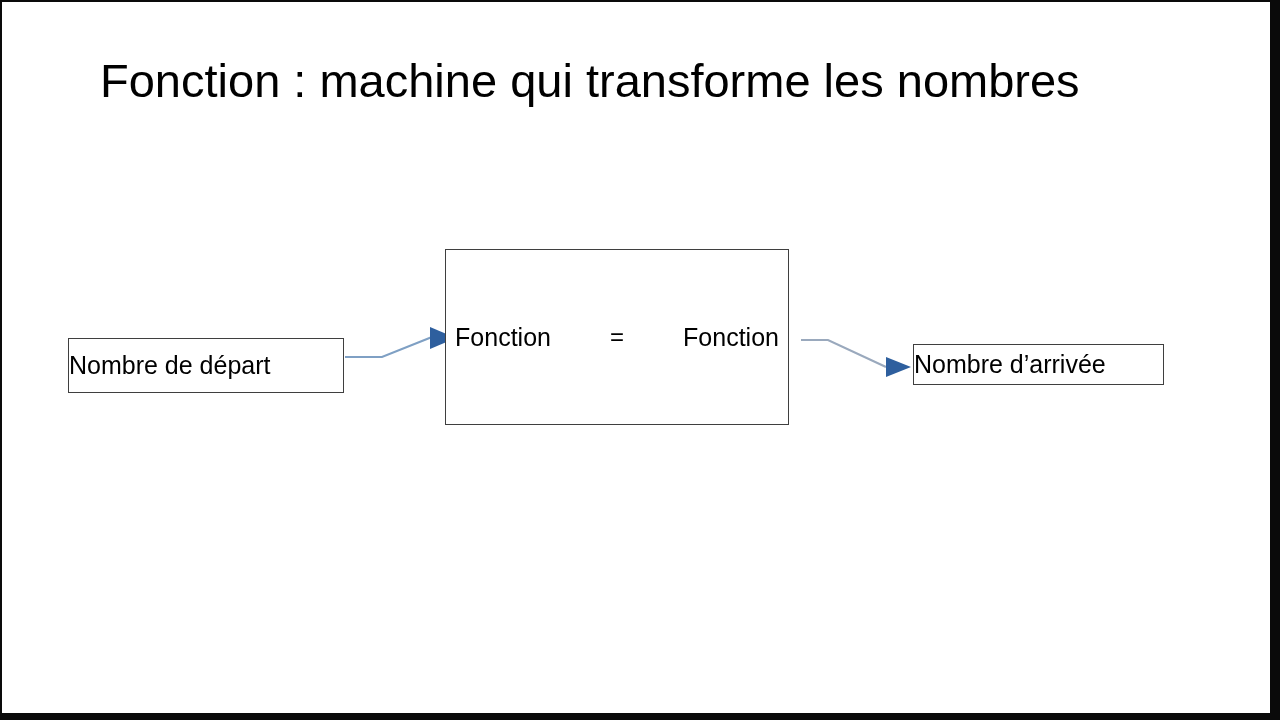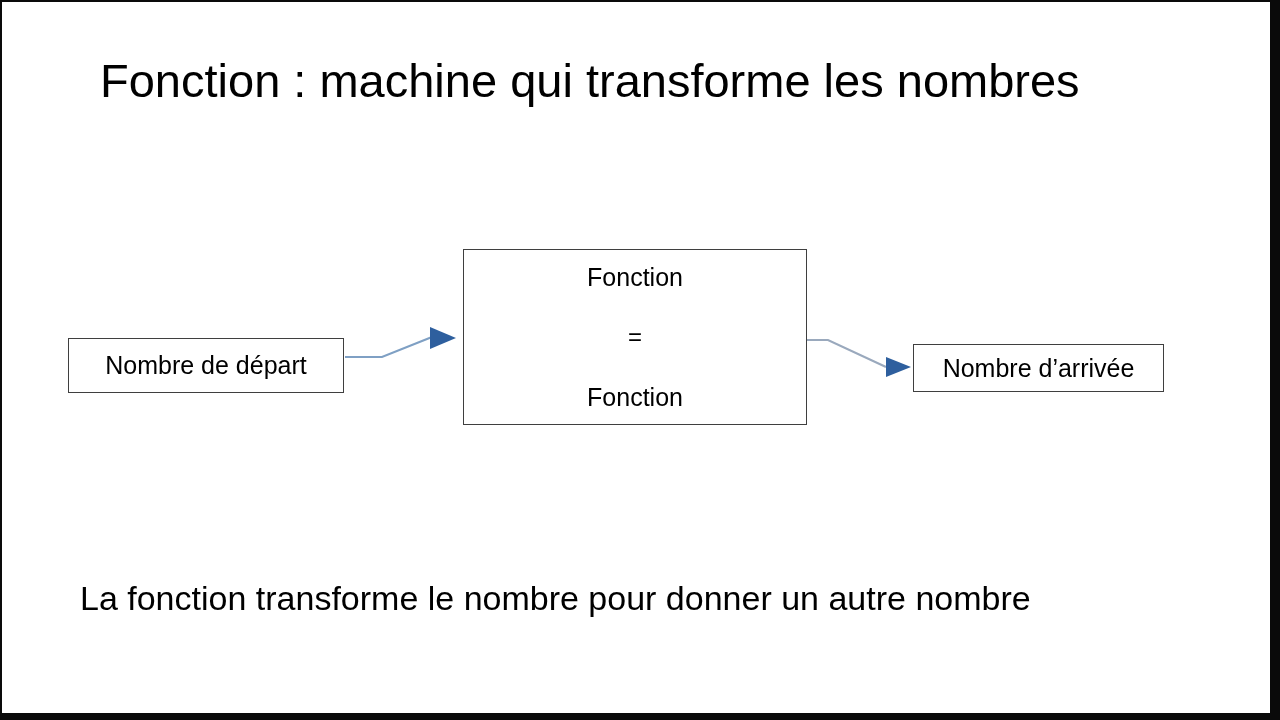--- a/index.html
+++ b/index.html
@@ -44,46 +44,46 @@
 
   
   .box {
     position: absolute;
     box-sizing: border-box;
     background: #ffffff;
     border: 1.5px solid #3f3f3f;
     color: #000000;
     display: flex;
     align-items: center;
-    justify-content: center;
+    justify-content: flex-start;
     text-align: center;
   }
 
   .box-start {
     left: 68px;
     top: 338px;
     width: 276px;
     height: 55px;
     font-size: 25px;
   }
 
   .box-end {
     left: 913px;
     top: 344px;
     width: 251px;
-    height: 48px;
+    height: 41px;
     font-size: 25px;
   }
 
   .box-machine {
-    left: 463px;
+    left: 445px;
     top: 249px;
     width: 344px;
     height: 176px;
-    flex-direction: column;
+    flex-direction: row;
     justify-content: space-between;
     padding: 12px 0 12px 0;
     font-size: 25px;
   }
   .box-machine .m-line {
     width: 100%;
     text-align: center;
     line-height: 30px;
   }
   .box-machine .m-eq {
@@ -144,15 +144,14 @@
   <div class="box box-machine">
     <div class="m-line">Fonction</div>
     <div class="m-line m-eq">=</div>
     <div class="m-line">Fonction</div>
   </div>
 
   <div class="box box-end">
     <span>Nombre d’arrivée</span>
   </div>
 
-  <div class="caption">La fonction transforme le nombre pour donner un autre nombre</div>
 
 </div>
 
 </body></html>

